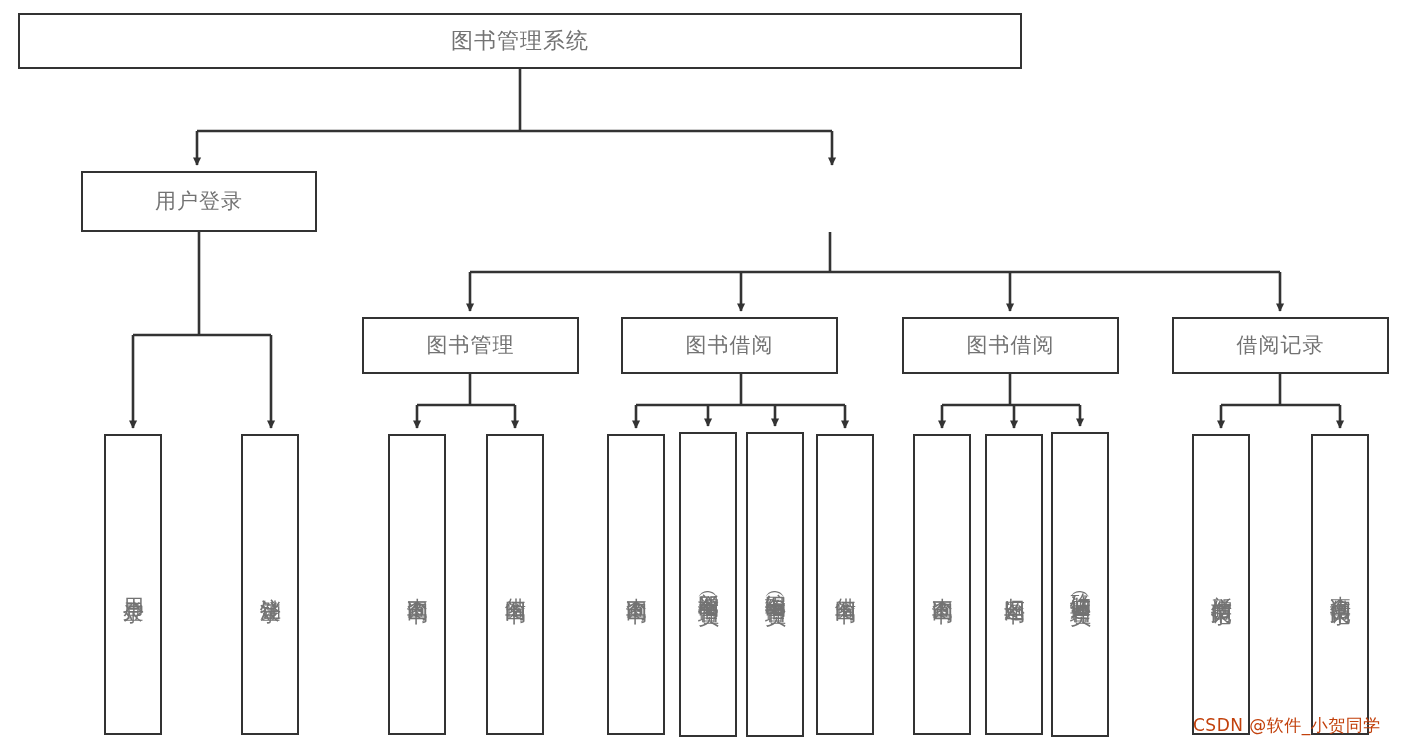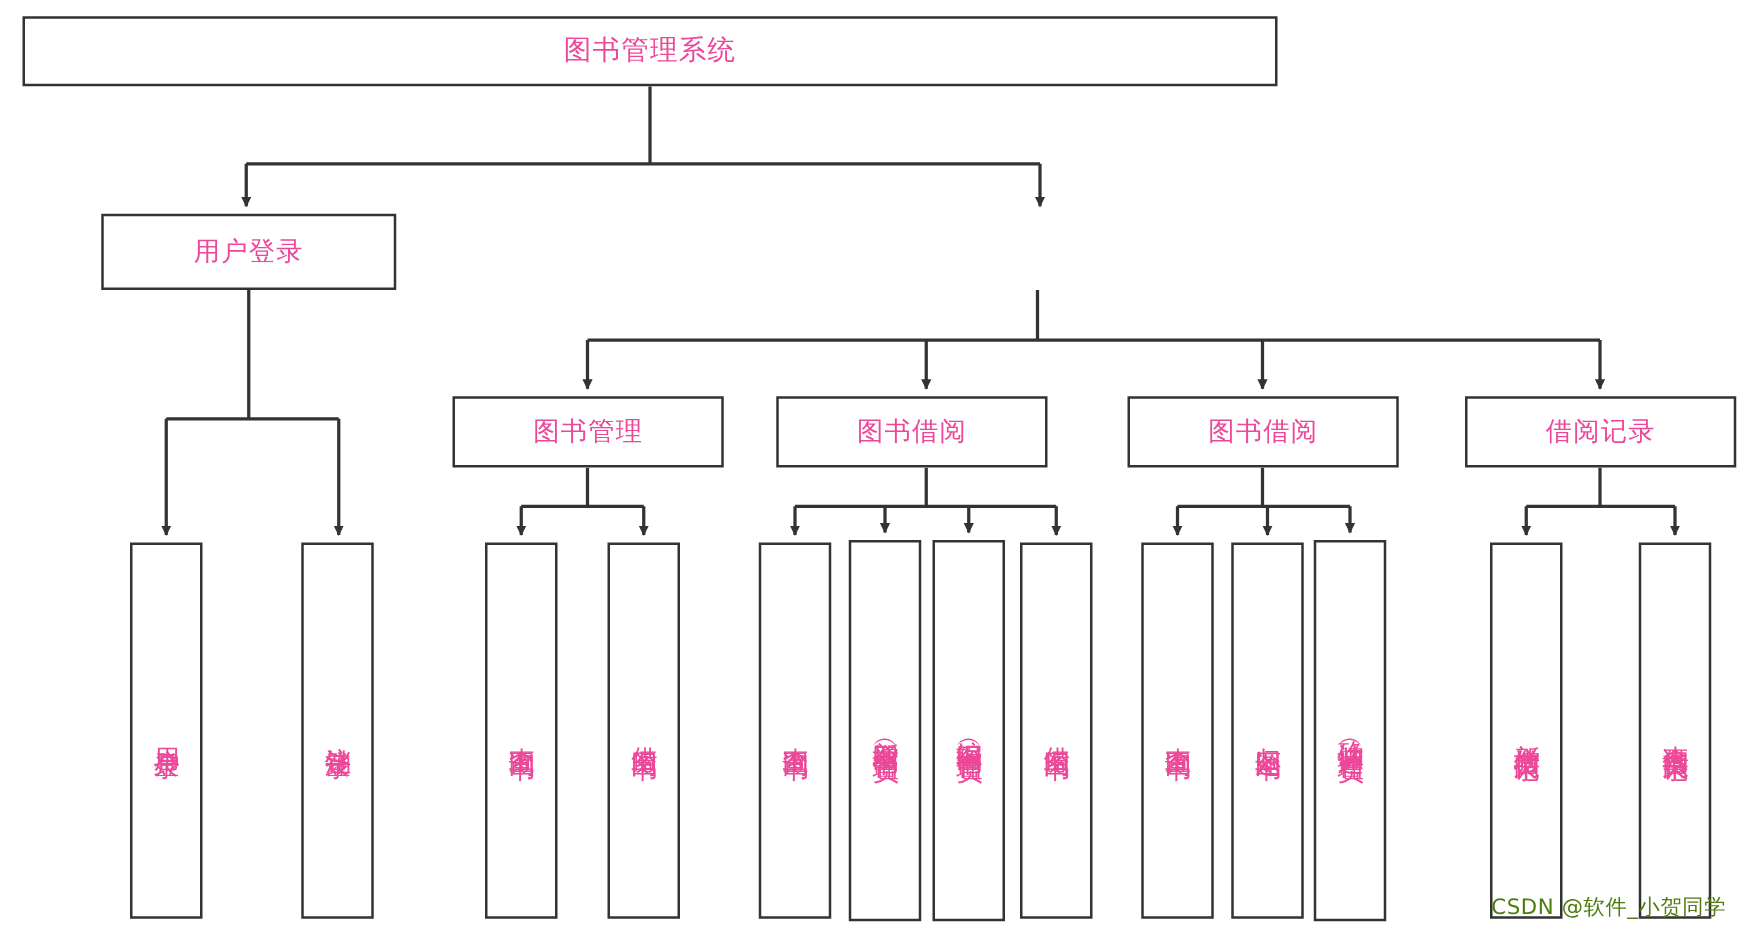--- a/index.html
+++ b/index.html
@@ -27,21 +27,21 @@
     pointer-events: none;
   }
   .node {
     position: absolute;
     box-sizing: border-box;
     border: 2px solid #333333;
     background: #ffffff;
     display: flex;
     align-items: center;
     justify-content: center;
-    color: #ec4899;
+    color: #737373;
   }
   .node.horiz {
     font-size: 21px;
     letter-spacing: 1px;
     line-height: 1.25;
   }
   .node.root {
     font-size: 22px;
   }
   .node.vert {
@@ -53,21 +53,21 @@
     padding: 4px 0;
   }
   .node.vert .vlabel {
     writing-mode: vertical-rl;
     text-orientation: upright;
     display: block;
     white-space: nowrap;
   }
   .watermark {
     position: absolute;
-    color: #4d7c0f;
+    color: #c2410c;
     font-size: 17px;
     letter-spacing: 0.5px;
     white-space: nowrap;
     user-select: none;
   }
 </style>
 </head>
 <body>
 
 <div id="diagram-root" style="background: rgb(255, 255, 255);">

